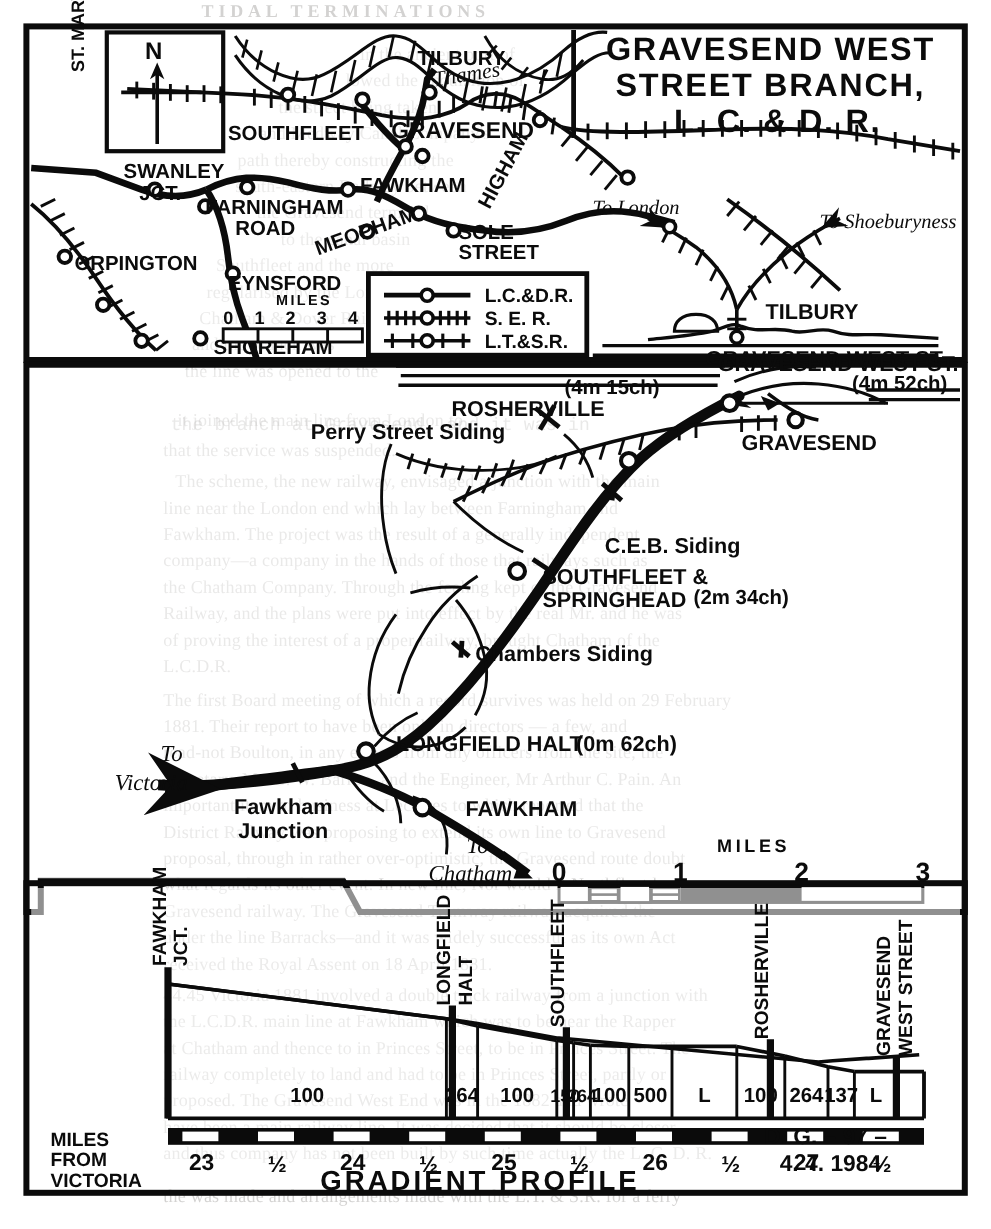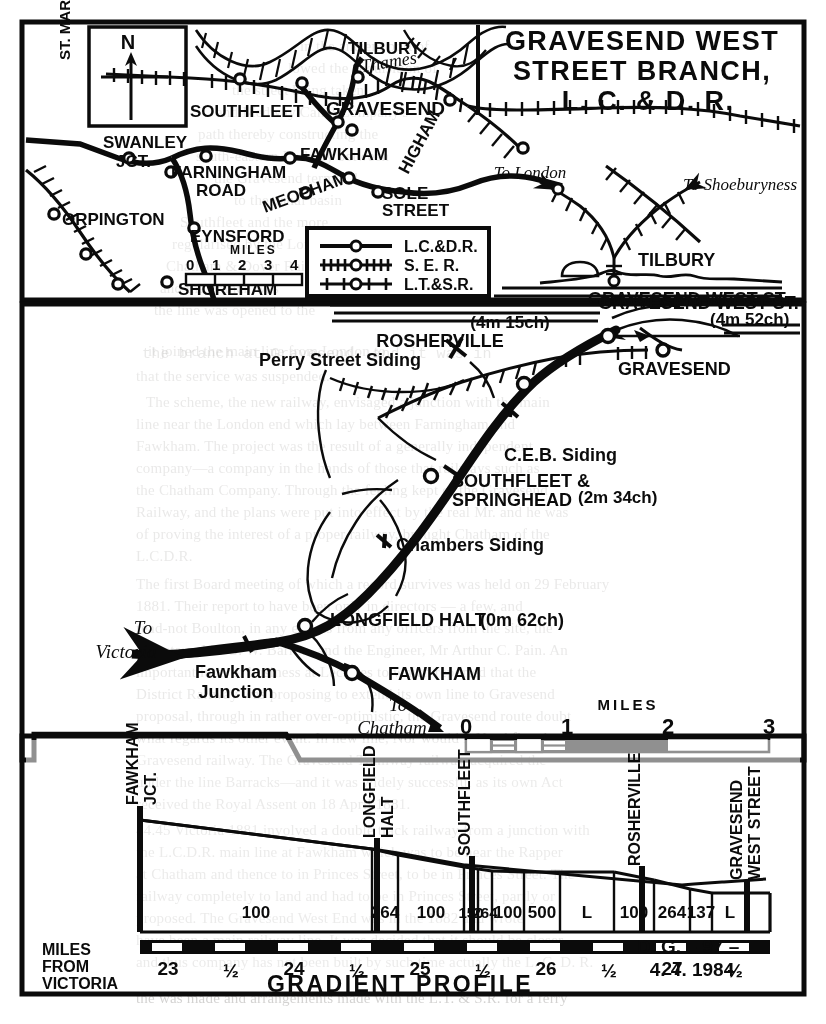--- a/index.html
+++ b/index.html
@@ -16,20 +16,21 @@
   }
   #stage{position:absolute;inset:0;z-index:2;}
   svg{display:block;}
   .hdl{font-family:"Liberation Sans",sans-serif;font-weight:bold;}
   text{fill:#0b0b0b;}
 </style>
 </head>
 <body>
 
 <div class="bleed">
+  <span style="left:168px;top:2px;font-weight:bold;letter-spacing:4px;">TIDAL TERMINATIONS</span>
   <span style="left:300px;top:38px;">in the ancient port of</span>
   <span style="left:288px;top:60px;">lowed the acquisition of</span>
   <span style="left:232px;top:82px;">the street being taken</span>
   <span style="left:216px;top:104px;">and Medway Canal Company's</span>
   <span style="left:198px;top:126px;">path thereby constructing the</span>
   <span style="left:196px;top:148px;">south-eastern Railway between</span>
   <span style="left:214px;top:170px;">the Gravesend terminal</span>
   <span style="left:234px;top:192px;">to the canal basin</span>
   <span style="left:180px;top:214px;">Southfleet and the more</span>
   <span style="left:172px;top:236px;">regularised by the London</span>

